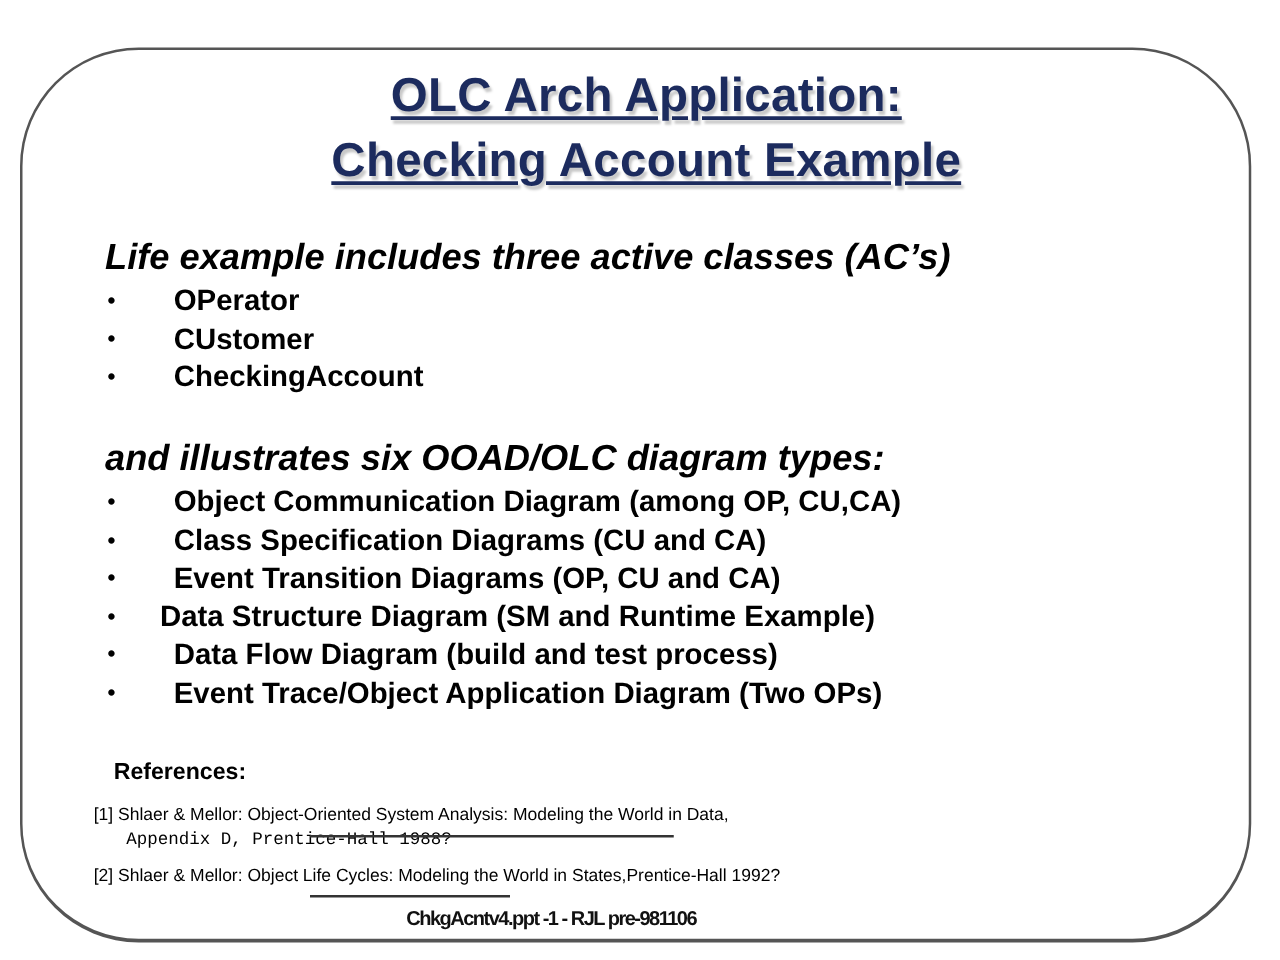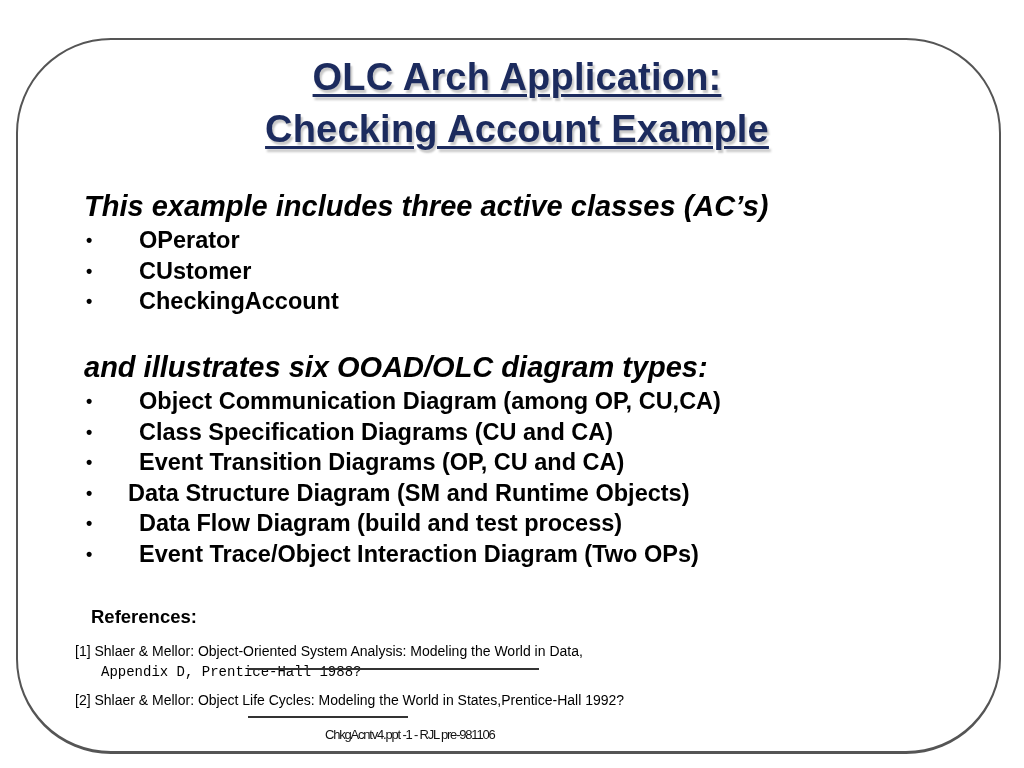--- a/index.html
+++ b/index.html
@@ -101,36 +101,36 @@
     .ref2 { left: 75px; top: 690px; }
     .ref-underline {
       position: absolute;
       height: 2px;
       background: #333;
     }
     .footer {
       position: absolute;
       left: 325px;
       top: 728px;
-      font-size: 13px;
-      font-weight: normal;
+      font-size: 16px;
+      font-weight: bold;
       letter-spacing: -1.2px;
       line-height: 1;
       color: #111;
     }
   </style>
 </head>
 <body>
 
 <div class="slide-frame"></div>
 
 <div class="title line1">OLC Arch Application:</div>
 <div class="title line2">Checking Account Example</div>
 
-<div class="section-heading" style="top:192px;">This example includes three active classes (AC’s)</div>
+<div class="section-heading" style="top:192px;">Life example includes three active classes (AC’s)</div>
 <ul class="bullet-list" style="top:225px;">
   <li class="bullet-item">
     <span class="bullet-dot">•</span>
     <span class="bullet-text">OPerator</span>
   </li>
   <li class="bullet-item">
     <span class="bullet-dot">•</span>
     <span class="bullet-text">CUstomer</span>
   </li>
   <li class="bullet-item">
@@ -148,29 +148,29 @@
   <li class="bullet-item">
     <span class="bullet-dot">•</span>
     <span class="bullet-text">Class Specification Diagrams (CU and CA)</span>
   </li>
   <li class="bullet-item">
     <span class="bullet-dot">•</span>
     <span class="bullet-text">Event Transition Diagrams (OP, CU and CA)</span>
   </li>
   <li class="bullet-item">
     <span class="bullet-dot">•</span>
-    <span class="bullet-text shifted">Data Structure Diagram (SM and Runtime Objects)</span>
+    <span class="bullet-text shifted">Data Structure Diagram (SM and Runtime Example)</span>
   </li>
   <li class="bullet-item">
     <span class="bullet-dot">•</span>
     <span class="bullet-text">Data Flow Diagram (build and test process)</span>
   </li>
   <li class="bullet-item">
     <span class="bullet-dot">•</span>
-    <span class="bullet-text">Event Trace/Object Interaction Diagram (Two OPs)</span>
+    <span class="bullet-text">Event Trace/Object Application Diagram (Two OPs)</span>
   </li>
 </ul>
 
 <div class="ref-heading">References:</div>
 <div class="ref ref1">[1] Shlaer &amp; Mellor: Object-Oriented System Analysis: Modeling the World in Data,</div>
 <div class="ref ref1b">Appendix D, Prentice-Hall 1988?</div>
 <div class="ref-underline" style="left:248px; top:668px; width:291px;"></div>
 <div class="ref ref2">[2] Shlaer &amp; Mellor: Object Life Cycles: Modeling the World in States,Prentice-Hall 1992?</div>
 <div class="ref-underline" style="left:248px; top:716px; width:160px;"></div>
 

